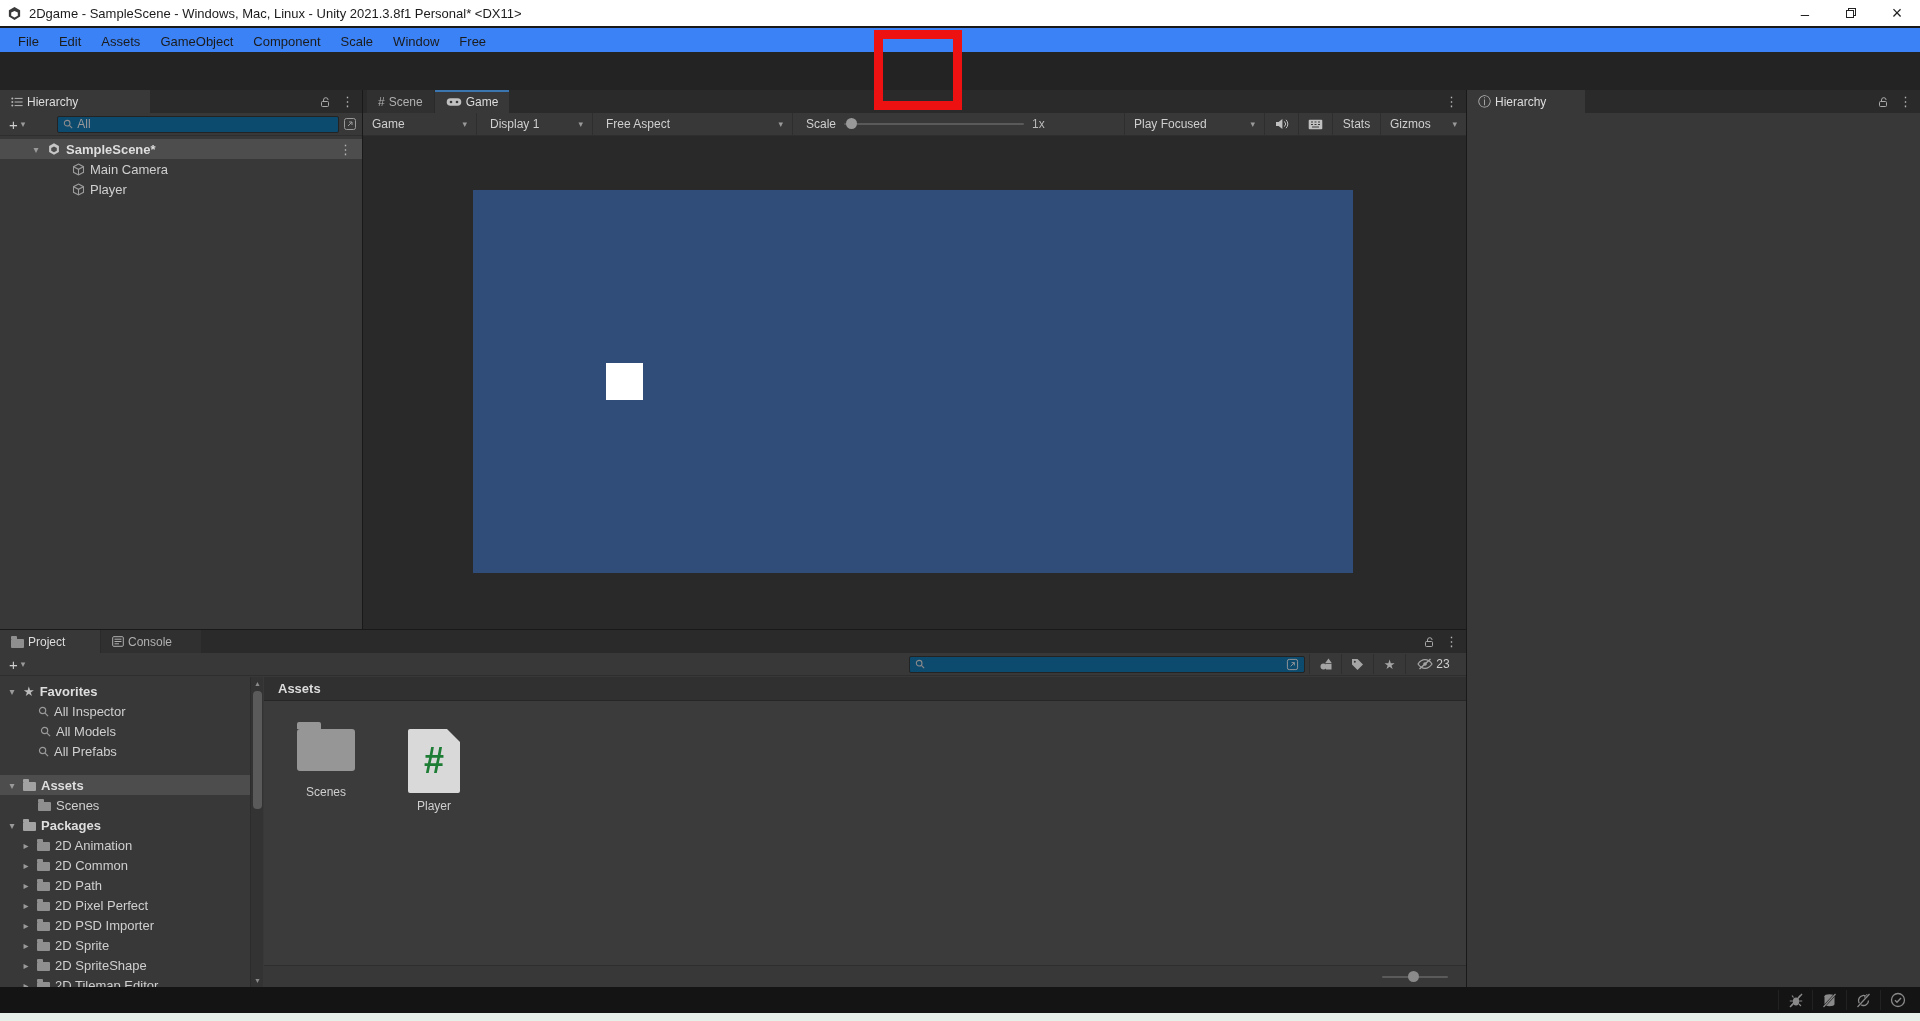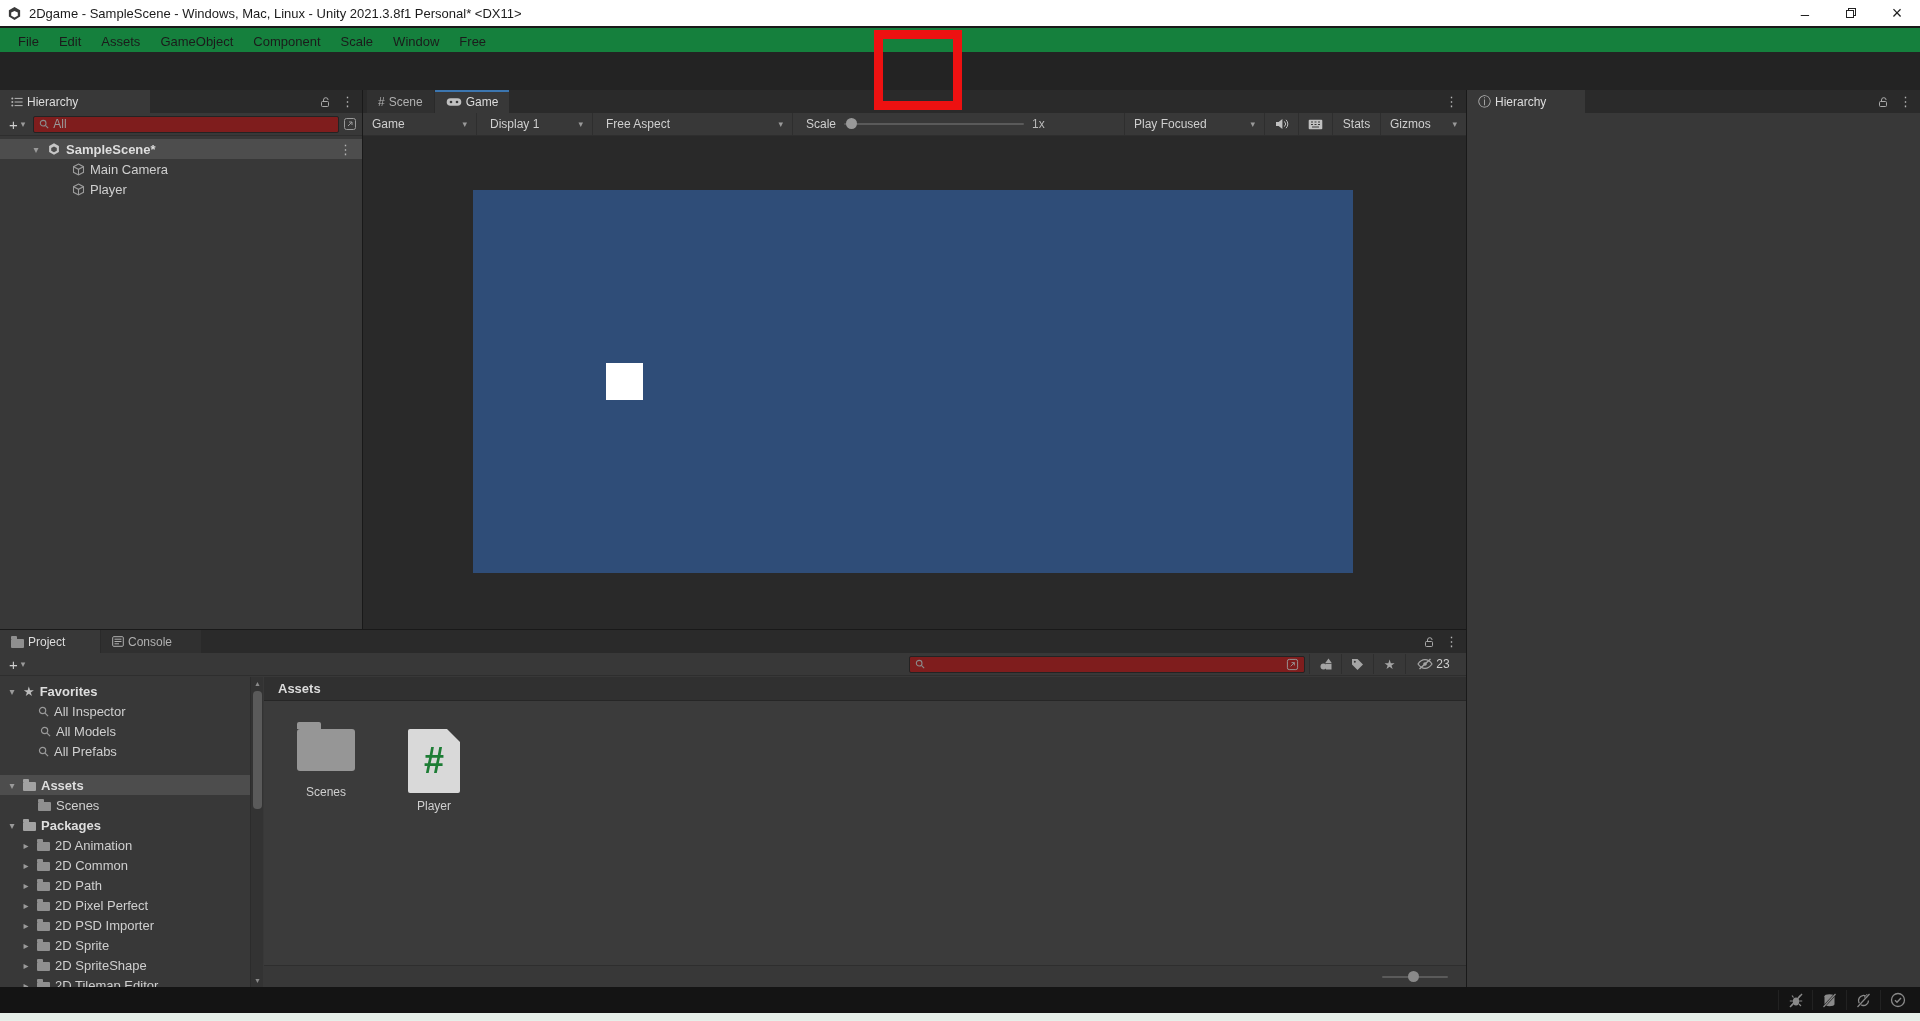--- a/index.html
+++ b/index.html
@@ -10,21 +10,21 @@
     -webkit-font-smoothing:antialiased; color:#ccc;
   }
   
   .titlebar { position:absolute; left:0; top:0; width:1920px; height:26px;
     background:#ffffff; color:#1b1b1b; display:flex; align-items:center; font-size:13px; }
   .unity-logo { width:15px; height:15px; margin:0 7px 0 7px; }
   .win-controls { position:absolute; right:0; top:0; height:26px; display:flex; }
   .win-btn { width:46px; height:26px; display:flex; align-items:center; justify-content:center; color:#222; font-size:15px; }
   
   .menubar { position:absolute; left:0; top:28px; width:1920px; height:26px;
-    background:#15803d; display:flex; align-items:center; padding-left:8px; }
+    background:#3b82f6; display:flex; align-items:center; padding-left:8px; }
   .menu-item { padding:0 10px; font-size:13px; color:#1b1b1b; cursor:default; }
   
   .toolbar { position:absolute; left:0; top:52px; width:1920px; height:38px; background:#232323; }
   .tb-group { position:absolute; top:59px; display:flex; gap:4px; }
   .tb-btn { height:24px; background:#3a3a3a; border-radius:3px; display:flex;
     align-items:center; justify-content:center; gap:5px; color:#c8c8c8; font-size:12px; padding:0 8px; }
   .chev { font-size:9px; color:#9a9a9a; line-height:1; }
   .play-group { position:absolute; left:899px; top:60px; display:flex; }
   .play-btn { width:39px; height:25px; background:#383838; display:flex; align-items:center;
     justify-content:center; border-right:1px solid #2a2a2a; }
@@ -45,22 +45,22 @@
     display:flex; align-items:stretch; }
   .tab { display:flex; align-items:center; gap:4px; padding:0 11px; font-size:12px;
     color:#b0b0b0; background:#303030; margin-right:1px; position:relative; }
   .tab.active { background:#383838; color:#dddddd; }
   .tab.accent::before { content:""; position:absolute; left:0; top:0; right:0; height:2px; background:#3c76b0; }
   .tabbar-right { margin-left:auto; display:flex; align-items:center; gap:10px; padding-right:8px; }
   .kebab { color:#b5b5b5; font-size:13px; }
   .row2 { position:absolute; left:0; top:23px; right:0; height:23px; background:#383838;
     border-bottom:1px solid #2e2e2e; display:flex; align-items:center; padding:0 5px; gap:4px; }
   .plus-btn { display:flex; align-items:center; gap:3px; color:#cfcfcf; font-size:15px; padding:0 4px; }
-  .searchfield { height:17px; background:#7f1d1d; border:1px solid #232323; border-radius:2px;
-    display:flex; align-items:center; gap:4px; padding:0 5px; color:#999; font-size:12px; flex:1; }
+  .searchfield { height:17px; background:#0c4a6e; border:1px solid #232323; border-radius:2px;
+    display:flex; align-items:center; gap:4px; padding:0 5px; color:#999; font-size:12px; flex:1;margin-left:24px; }
   .trow { height:20px; display:flex; align-items:center; gap:5px; font-size:13px; color:#cfcfcf; padding-left:6px; }
   .trow.selected { background:#4d4d4d; }
   .bold { font-weight:bold; color:#dedede; }
   .arrow { color:#9a9a9a; font-size:10px; width:12px; text-align:center; flex:none; }
   
   .folder-sm { position:relative; width:13px; height:9px; background:#8f8f8f; border-radius:1px; margin-top:3px; flex:none; }
   .folder-sm::before { content:""; position:absolute; top:-3px; left:0; width:6px; height:3px;
     background:#8f8f8f; border-radius:1px 1px 0 0; }
   .folder-sm.open { background:#a2a2a2; } .folder-sm.open::before { background:#a2a2a2; }
   .folder-lg { position:relative; width:58px; height:42px; background:#969696; border-radius:3px; }

